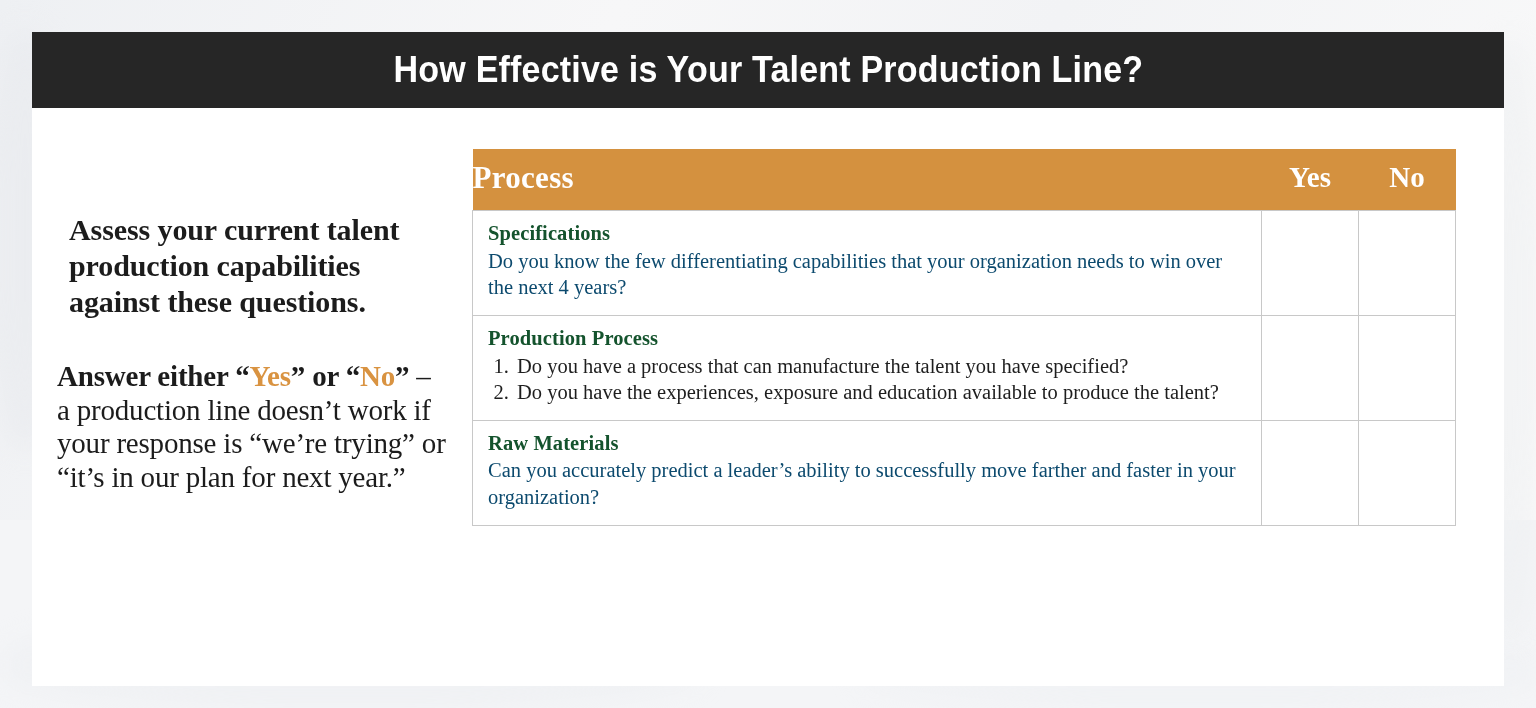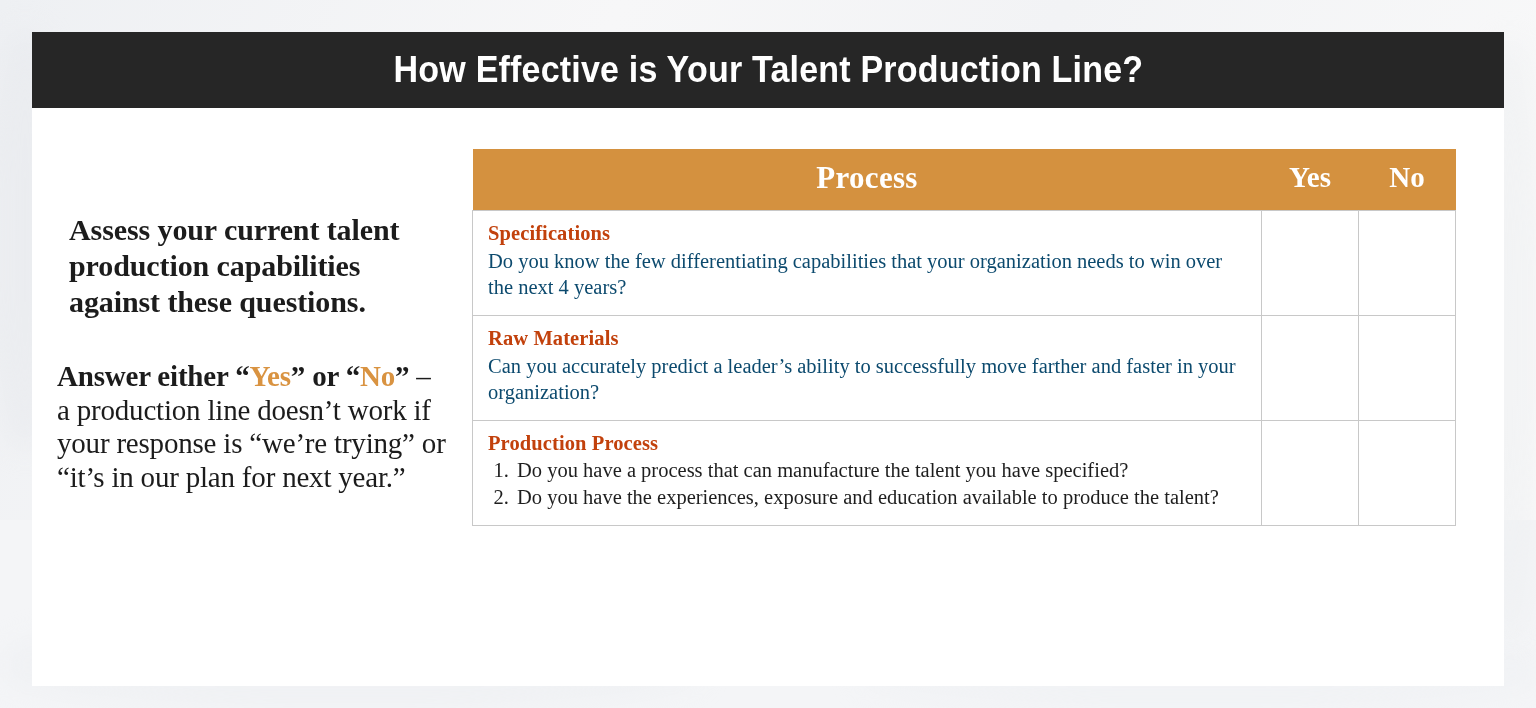--- a/index.html
+++ b/index.html
@@ -109,21 +109,21 @@
     background: #d4913f;
     color: #ffffff;
     height: 57px;
     padding: 0 0 4px 0;
     border: none;
     font-family: "Liberation Serif", "DejaVu Serif", serif;
     font-weight: bold;
     vertical-align: middle;
   }
   th.h-process {
-    text-align: center;
+    text-align: left;
     padding-left: 15px;
     font-size: 31px;
     letter-spacing: 0.3px;
   }
   th.h-yes, th.h-no {
     text-align: center;
     font-size: 29px;
   }
 
   table.assessment tbody td {
@@ -134,21 +134,21 @@
   td.process-cell {
     padding: 10px 22px 14px 15px;
     border-left: 1px solid #c8c8c8;
   }
   td.mark-cell { border-left: 1px solid #c8c8c8; }
 
   .row-title {
     font-weight: bold;
     font-size: 20.5px;
     line-height: 1.25;
-    color: #c2410c;
+    color: #14532d;
     margin: 0 0 1px 0;
     letter-spacing: 0.1px;
   }
   .row-body {
     font-size: 20.5px;
     line-height: 1.30;
     color: #0c4a6e;
     margin: 0;
   }
   ol.row-list {
@@ -204,38 +204,38 @@
             <td class="process-cell">
               <p class="row-title">Specifications</p>
               <p class="row-body">Do you know the few differentiating capabilities that your organization needs to win over the next 4 years?</p>
             </td>
             <td class="mark-cell"></td>
             <td class="mark-cell"></td>
           </tr>
 
           <tr>
             <td class="process-cell">
-              <p class="row-title">Raw Materials</p>
-              <p class="row-body">Can you accurately predict a leader’s ability to successfully move farther and faster in your organization?</p>
-            </td>
-            <td class="mark-cell"></td>
-            <td class="mark-cell"></td>
-          </tr>
-
-          <tr>
-            <td class="process-cell">
               <p class="row-title">Production Process</p>
               <ol class="row-list">
                 <li>Do you have a process that can manufacture the talent you have specified?</li>
                 <li>Do you have the experiences, exposure and education available to produce the talent?</li>
               </ol>
             </td>
             <td class="mark-cell"></td>
             <td class="mark-cell"></td>
           </tr>
 
+          <tr>
+            <td class="process-cell">
+              <p class="row-title">Raw Materials</p>
+              <p class="row-body">Can you accurately predict a leader’s ability to successfully move farther and faster in your organization?</p>
+            </td>
+            <td class="mark-cell"></td>
+            <td class="mark-cell"></td>
+          </tr>
+
 
         </tbody>
       </table>
     </div>
 
   </div>
 </div>
 
 </body></html>

